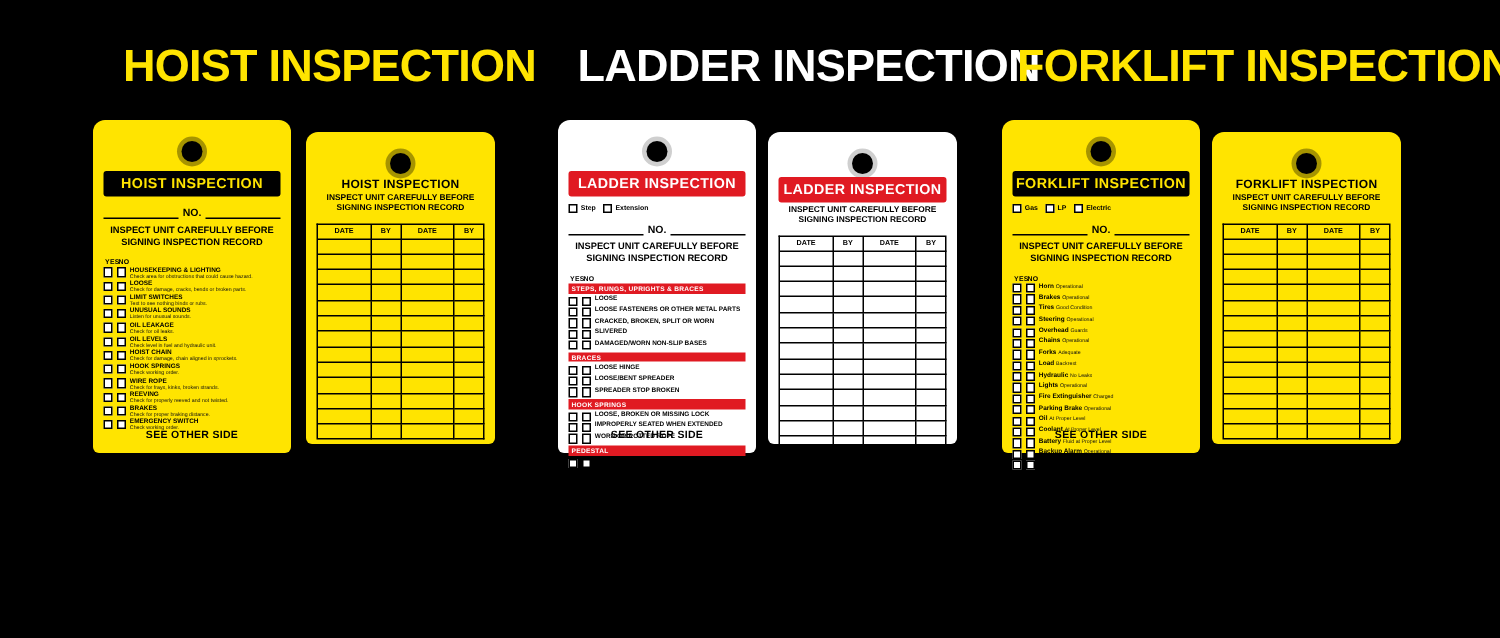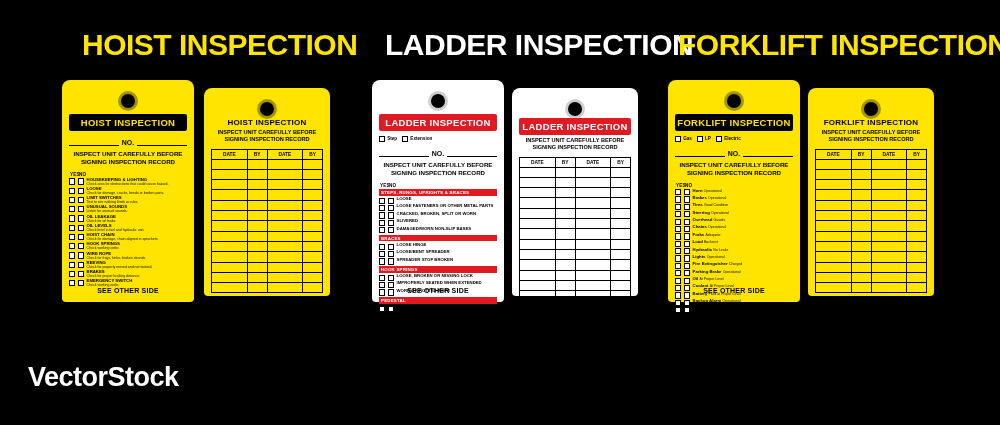--- a/index.html
+++ b/index.html
@@ -683,15 +683,14 @@
           <div class="cell"></div>
           <div class="cell"></div>
         <div class="cell"></div>
           <div class="cell"></div>
           <div class="cell"></div>
           <div class="cell"></div>
       </div>
     </div>
   </div>
 
-  <div class="vs-logo">VectorStock</div>
 
 </div>
 
 </body></html>

